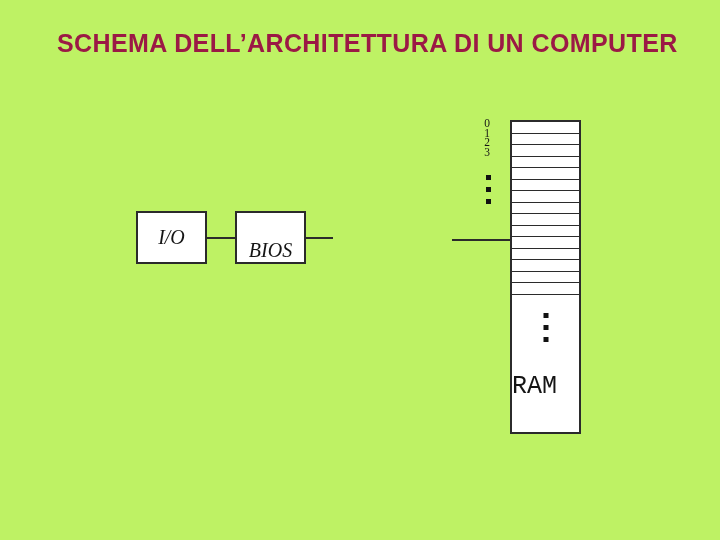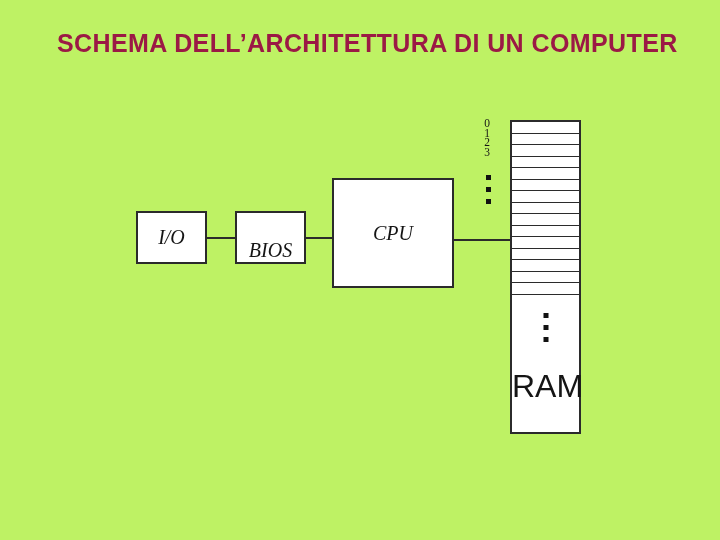--- a/index.html
+++ b/index.html
@@ -105,22 +105,22 @@
     transform: translateX(-50%);
     top: 191px;
   }
   .ram-label {
     position: absolute;
     left: 0;
     right: 0;
     top: 252px;
     text-align: left;
     color: var(--ink);
-    font-family: Liberation Sans, sans-serif;
-    font-size: 32px;
+    font-family: Liberation Mono, monospace;
+    font-size: 25px;
     line-height: 25px;
   }
 </style>
 </head>
 <body>
 
 <div class="slide">
 
   <h1 class="title">SCHEMA DELL’ARCHITETTURA DI UN COMPUTER</h1>
 
@@ -129,23 +129,20 @@
   </div>
 
   <div class="connector conn-io-bios"></div>
 
   <div class="box box-bios">
     <span>BIOS</span>
   </div>
 
   <div class="connector conn-bios-cpu"></div>
 
-  <div class="box box-cpu">
-    <span>CPU</span>
-  </div>
 
   <div class="connector conn-cpu-ram"></div>
 
   <div class="addr">
       <div>0</div>
       <div>1</div>
       <div>2</div>
       <div>3</div>
     </div>
 

